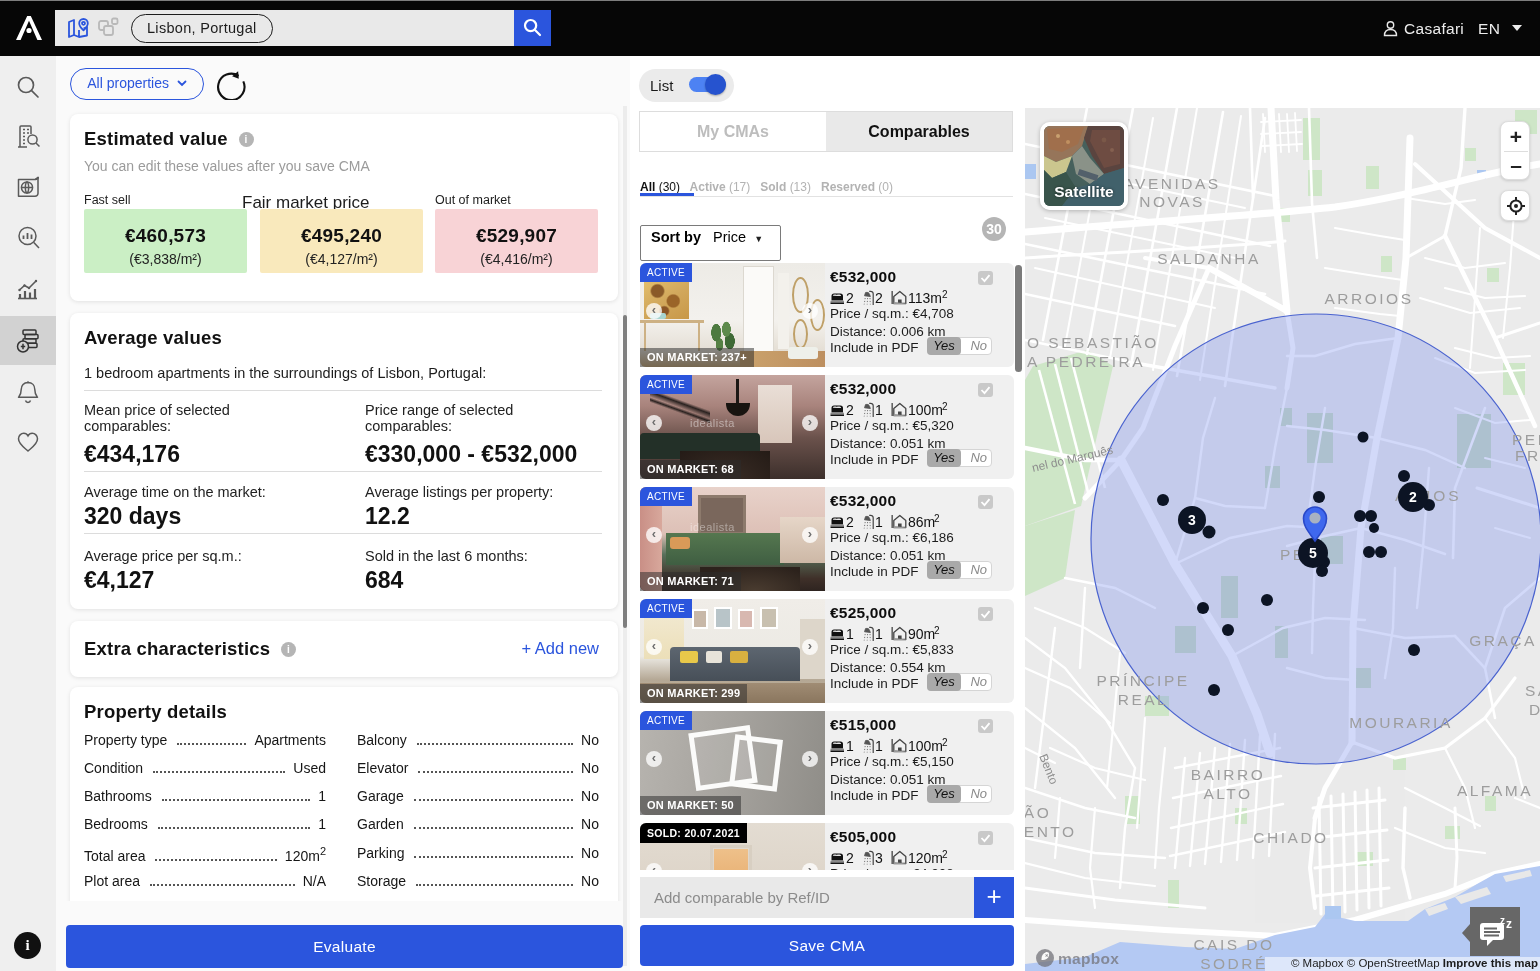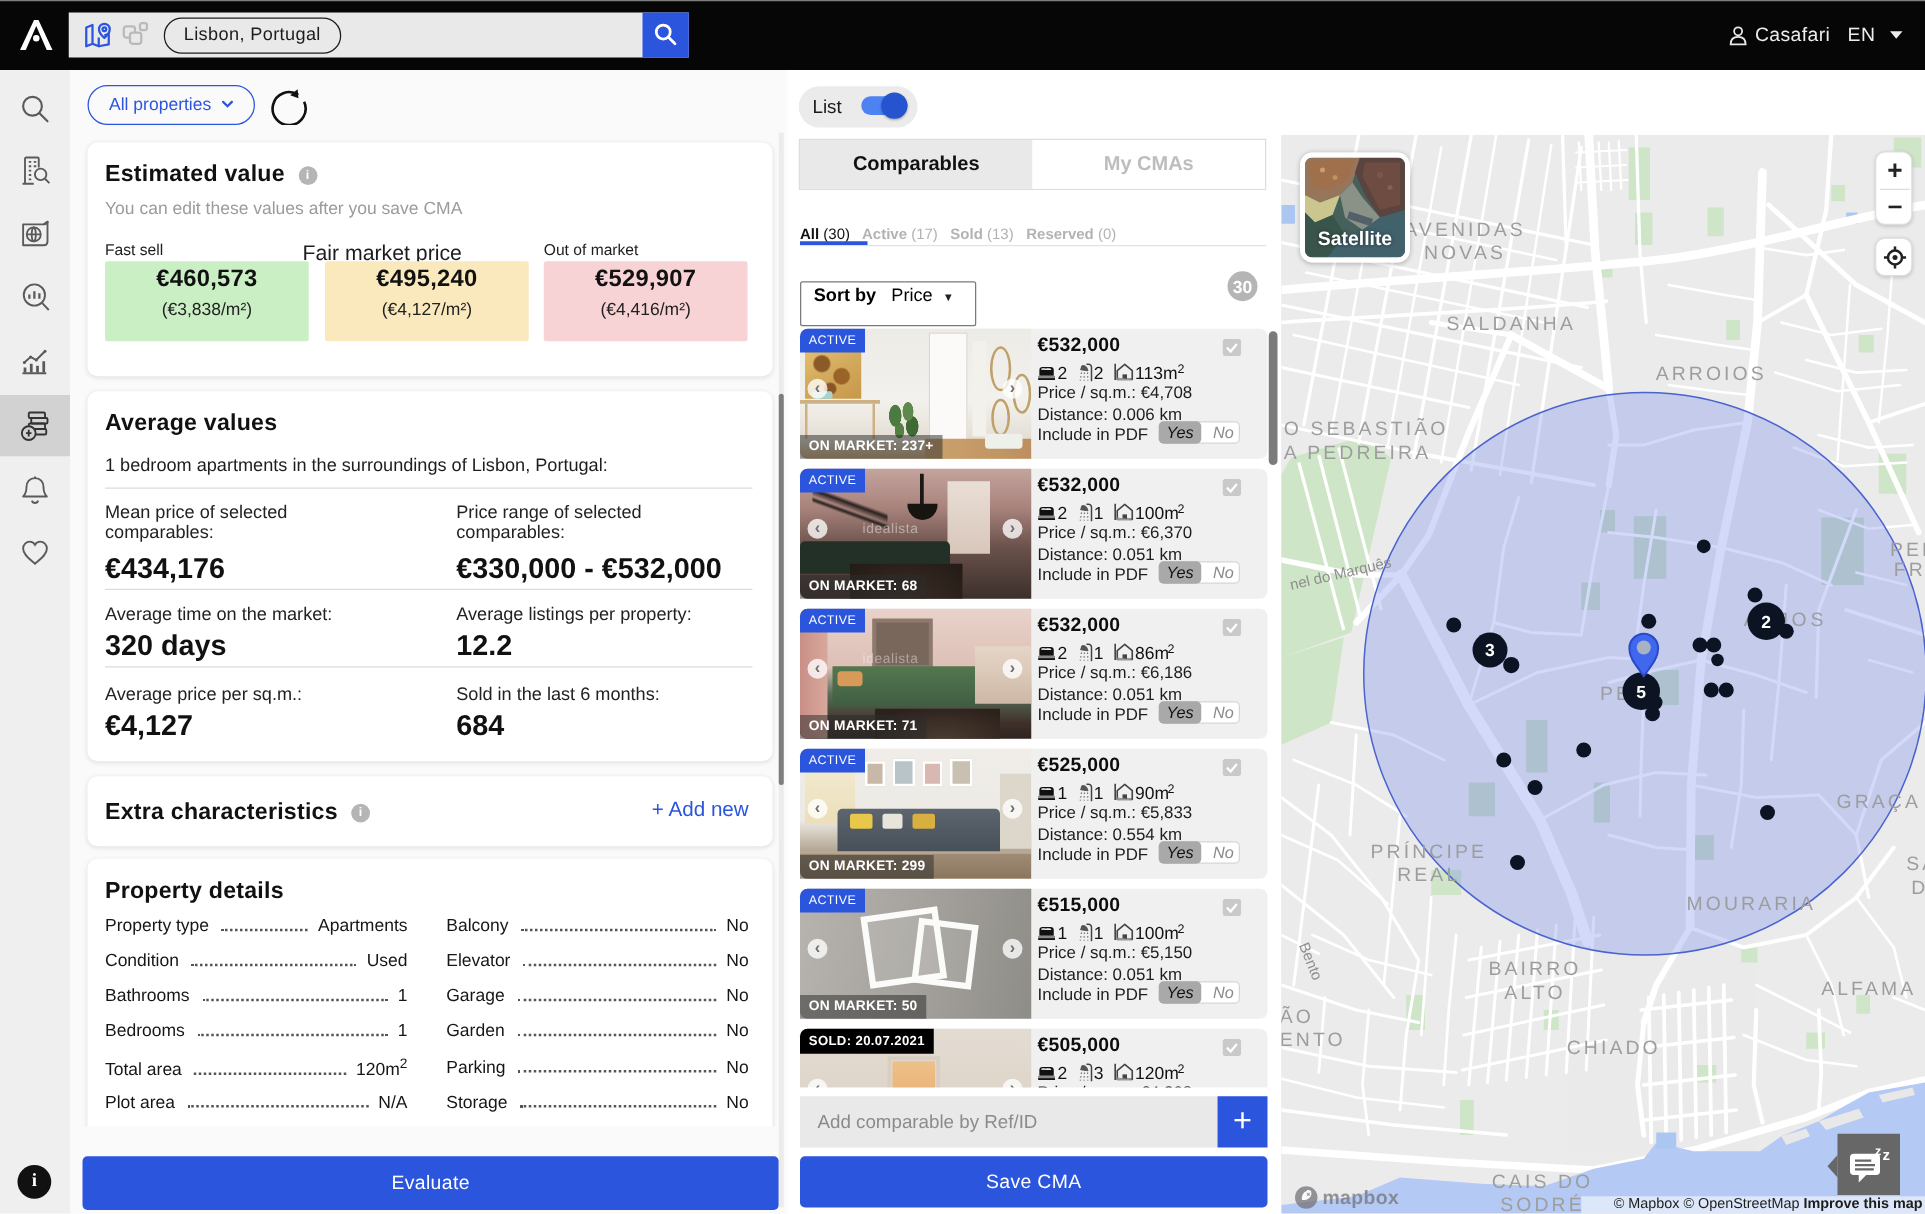--- a/index.html
+++ b/index.html
@@ -21,21 +21,21 @@
 .sic { position:absolute; left:0; width:56px; height:50px; display:flex; align-items:center; justify-content:center; }
 .sic.active { background:#d2d2d2; }
 
 
 #lpanel { position:absolute; left:56px; top:56px; width:574px; height:915px; background:#fafafa; }
 .card { position:absolute; left:14px; width:548px; background:#fff; border-radius:8px;
   box-shadow:0 1px 4px rgba(0,0,0,.10); }
 .ctitle { font-size:18.5px; font-weight:bold; color:#111; letter-spacing:.2px; }
 .inficon { display:inline-block; width:15px; height:15px; border-radius:50%; background:#b5b5b5;
   color:#fff; font-size:10px; font-weight:bold; text-align:center; line-height:15px; vertical-align:2px; }
-.vbox { position:absolute; width:163px; height:64px; border-radius:2px; text-align:center; padding-top:4px; }
+.vbox { position:absolute; width:163px; height:64px; border-radius:2px; text-align:center; padding-top:16px; }
 .vbox b { font-size:19px; letter-spacing:.2px; color:#111; }
 .vbox span { display:block; font-size:14px; color:#222; margin-top:4px; }
 .hr { position:absolute; left:14px; right:16px; height:1px; background:#dcdcdc; }
 .lbl { font-size:14.5px; color:#222; line-height:15.5px; }
 .bval { font-size:23px; font-weight:bold; color:#111; }
 .pdrow { position:absolute; font-size:14px; color:#161616; white-space:nowrap; display:flex; align-items:baseline; }
 .pdrow .dots { flex:1; border-bottom:2px dotted #555; height:12px; margin:0 8px 0 10px; min-width:12px; }
 .pdrow .pv { text-align:right; }
 #evalbtn { position:absolute; left:10px; top:869px; width:557px; height:43px; background:#2b55dd; color:#fff;
   font-size:15.5px; text-align:center; line-height:43px; border-radius:4px; letter-spacing:.3px; }
@@ -294,22 +294,22 @@
       </defs>
     </svg>
 
     <div id="listtog">
       <div class="abs" style="left:11px;top:8px;font-size:15px;color:#1a1a1a">List</div>
       <div class="abs" style="left:50px;top:8px;width:37px;height:15px;border-radius:8px;background:#4d82f3"></div>
       <div class="abs" style="left:66px;top:5px;width:21px;height:21px;border-radius:50%;background:#2653cf;box-shadow:0 1px 2px rgba(0,0,0,.3)"></div>
     </div>
 
     <div id="tabs">
+      <div class="tab" style="background:#fff;color:#bdbdbd">My CMAs</div>
       <div class="tab" style="background:#e9e9e9;color:#111">Comparables</div>
-      <div class="tab" style="background:#fff;color:#bdbdbd">My CMAs</div>
     </div>
 
     <div id="filtrow"><span class="on">All <i>(30)</i></span>&nbsp;&nbsp; Active <i>(17)</i>&nbsp;&nbsp; Sold <i>(13)</i>&nbsp;&nbsp; Reserved <i>(0)</i></div>
     <div class="abs" style="left:10px;top:140px;width:373px;height:1px;background:#e2e2e2"></div>
     <div class="abs" style="left:10px;top:137px;width:54px;height:3px;background:#2b55dd"></div>
 
     <div id="sortbox"><b>Sort by</b>&nbsp;&nbsp; Price &nbsp;<span style="font-size:9px;color:#222">▼</span></div>
     <div id="cnt30">30</div>
 
     <div class="pcard" style="top:207px">
@@ -386,21 +386,21 @@
           <svg width="160" height="16" viewBox="0 0 160 16">
               <use href="#ibed" x="0" y="1"></use>
               <text x="16" y="13" font-size="14" fill="#111">2</text>
               <use href="#ishower" x="32" y="0"></use>
               <text x="45" y="13" font-size="14" fill="#111">1</text>
               <use href="#ihouse" x="61" y="0"></use>
               <text x="78" y="13" font-size="14" fill="#111">100m</text>
               <text x="112" y="8" font-size="10" fill="#111">2</text>
             </svg>
         </div>
-        <div class="abs" style="left:0;top:35px">Price / sq.m.: €6,370</div>
+        <div class="abs" style="left:0;top:35px">Price / sq.m.: €5,320</div>
         <div class="abs" style="left:0;top:53px">Distance: 0.051 km</div>
         <div class="abs" style="left:0;top:69px">Include in PDF</div>
       </div>
       <div class="yn">
           <div class="y">Yes</div>
           <div class="n">No</div>
         </div>
       <svg class="abs" style="left:338px;top:8px" width="15" height="14">
           <use href="#chk"></use>
         </svg>

